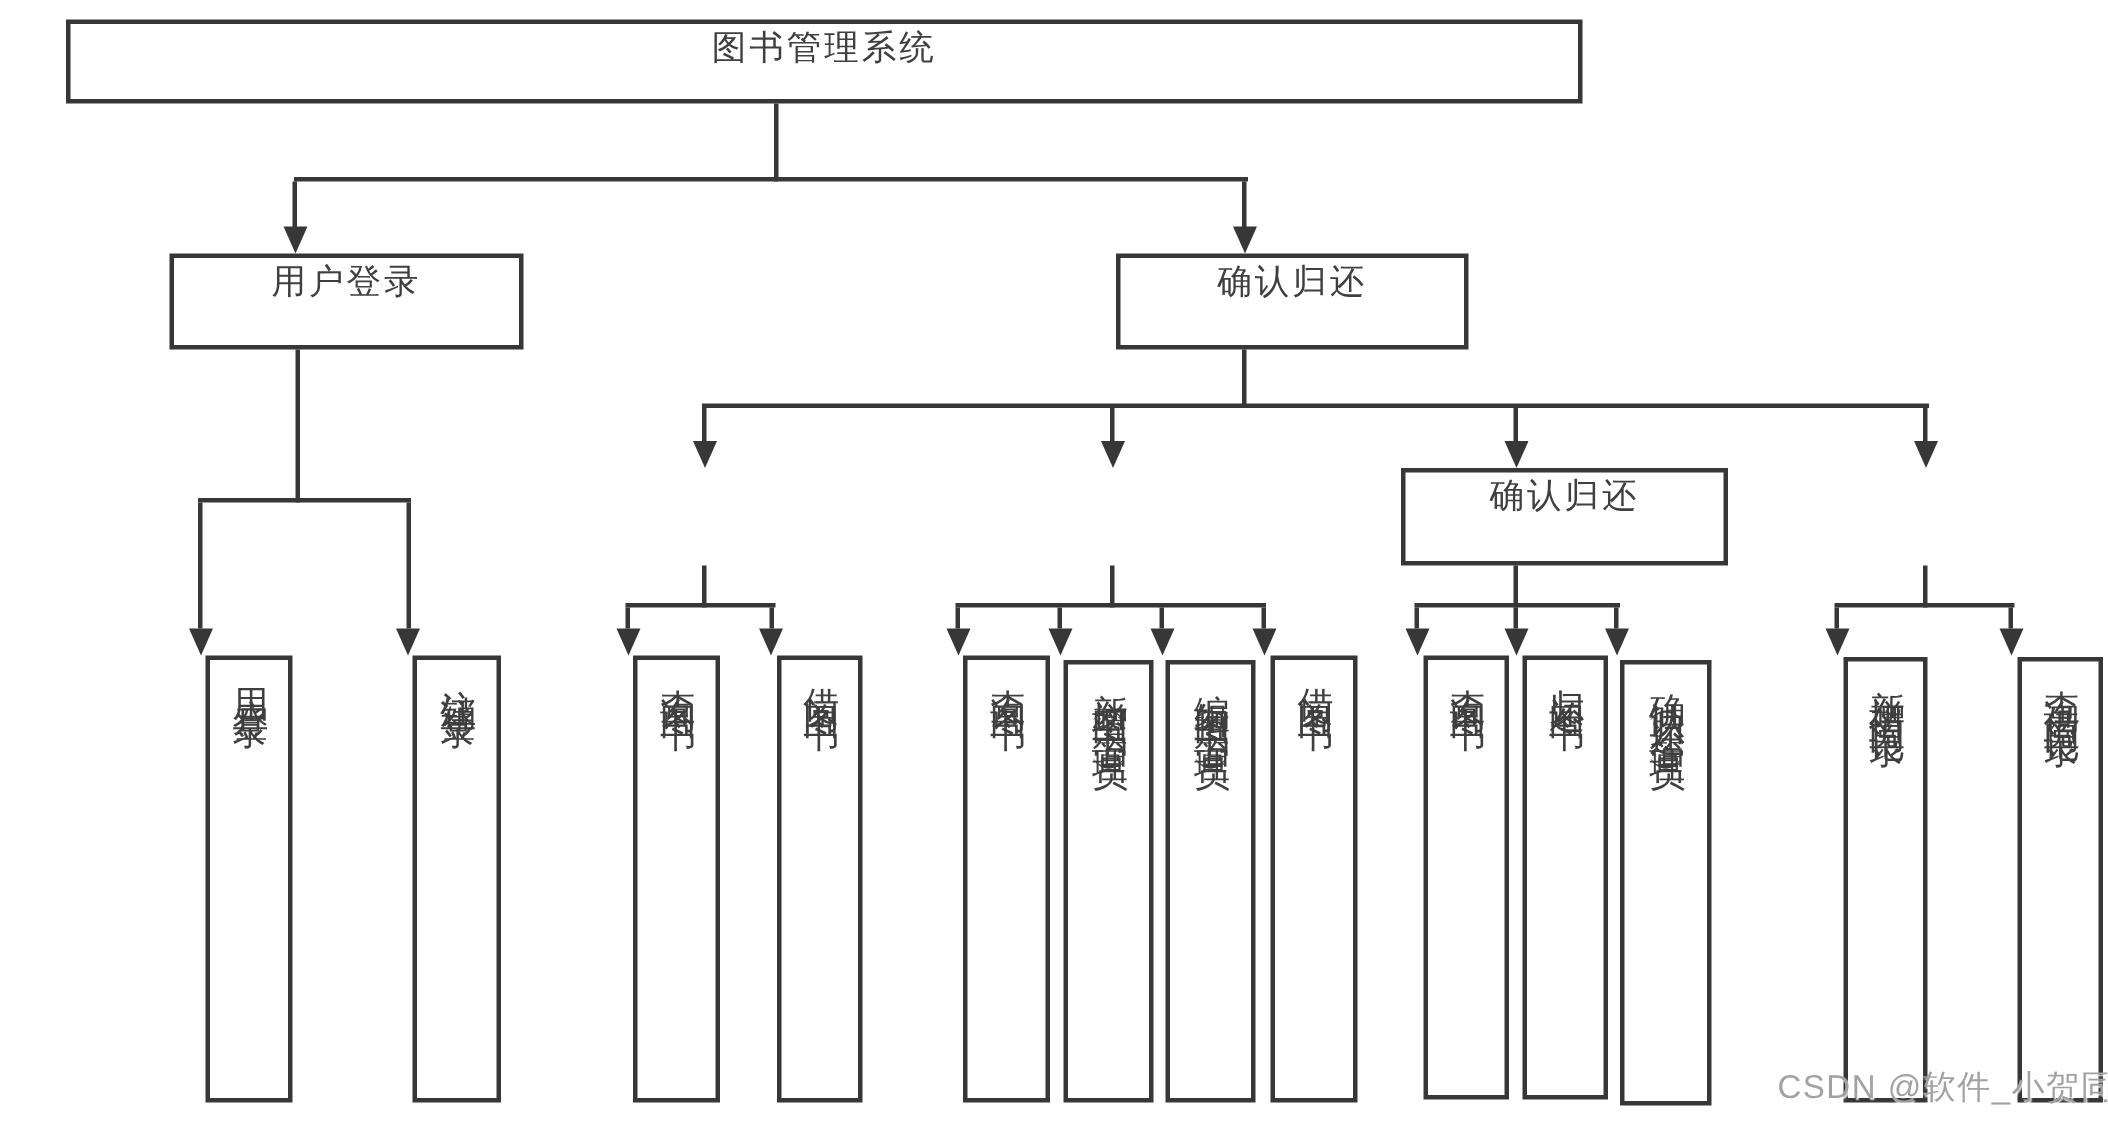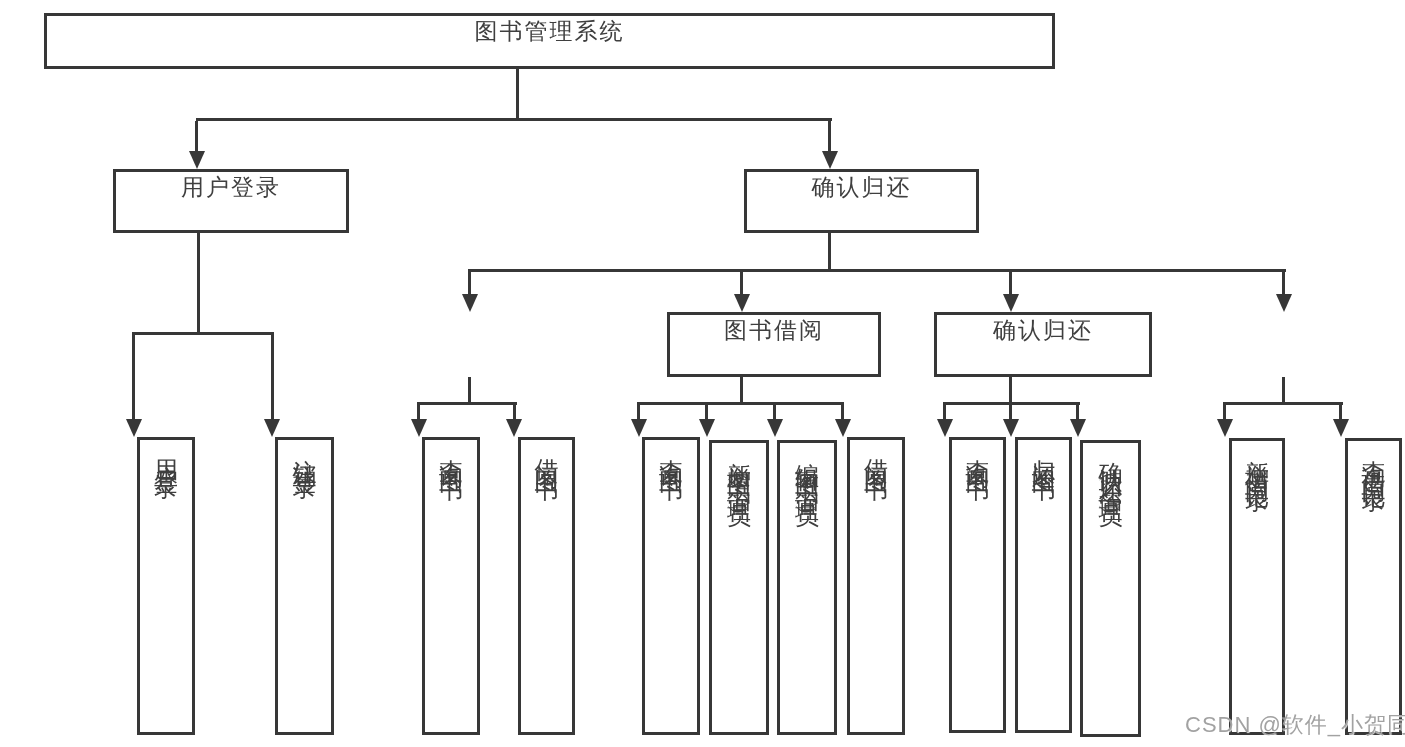--- a/index.html
+++ b/index.html
@@ -98,23 +98,20 @@
   <div class="hline" style="left:468px; top:269px; width:818px;"></div>
   <div class="vline" style="left:468px; top:272px; height:23px;"></div>
   <div class="arrow" style="left:462px; top:294px;"></div>
   <div class="vline" style="left:740px; top:272px; height:23px;"></div>
   <div class="arrow" style="left:734px; top:294px;"></div>
   <div class="vline" style="left:1009px; top:272px; height:23px;"></div>
   <div class="arrow" style="left:1003px; top:294px;"></div>
   <div class="vline" style="left:1282px; top:272px; height:23px;"></div>
   <div class="arrow" style="left:1276px; top:294px;"></div>
 
-  <div class="node h" style="left:635px; top:312px; width:214px; height:65px;">
-    <span>图书借阅</span>
-  </div>
   <div class="node h" style="left:902px; top:312px; width:218px; height:65px;">
     <span>确认归还</span>
   </div>
 
   <div class="vline" style="left:468px; top:377px; height:28px;"></div>
   <div class="hline" style="left:417px; top:402px; width:100px;"></div>
   <div class="vline" style="left:417px; top:405px; height:14px;"></div>
   <div class="arrow" style="left:411px; top:419px;"></div>
   <div class="vline" style="left:513px; top:405px; height:14px;"></div>
   <div class="arrow" style="left:506px; top:419px;"></div>

